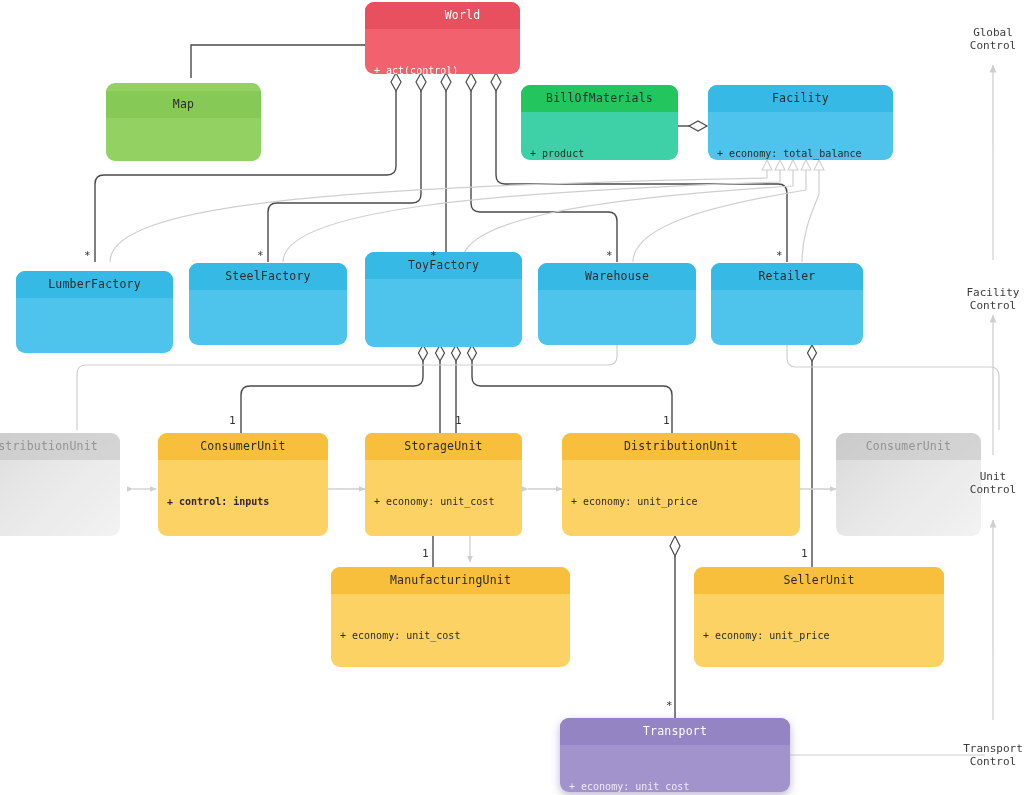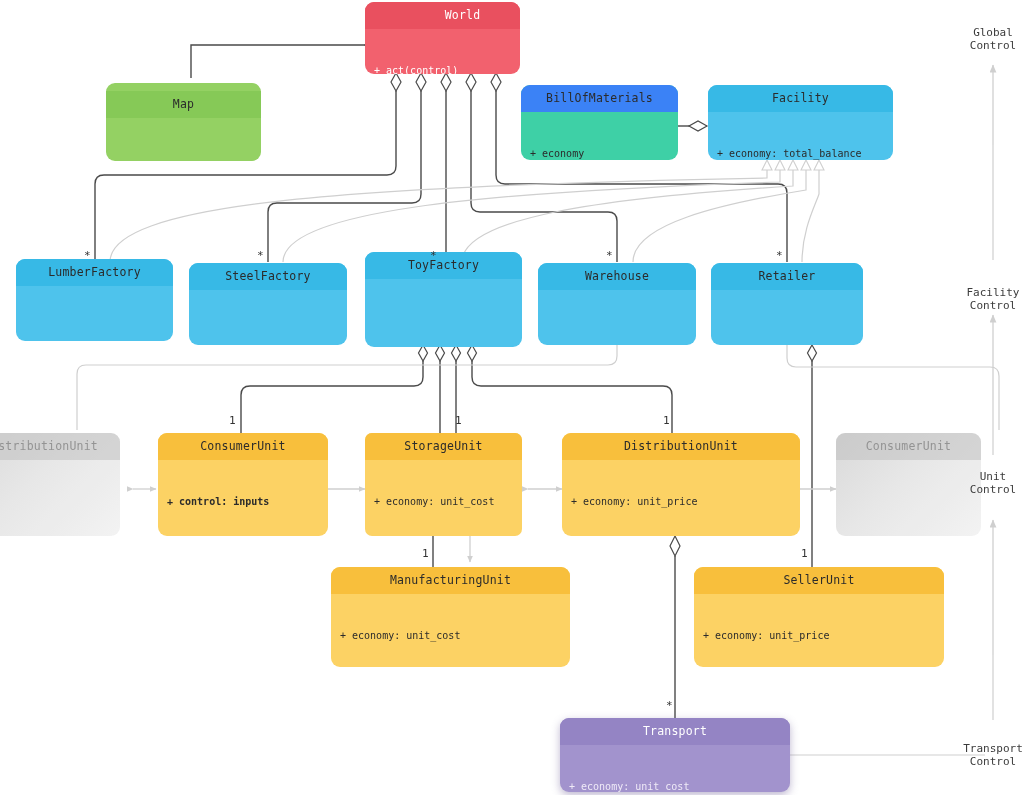--- a/index.html
+++ b/index.html
@@ -18,21 +18,21 @@
     font-size:10px;line-height:14px;color:#2b2b2b;
     padding:7px 9px 8px 9px;white-space:pre;
   }
   .node .body .row{white-space:pre;}
   .node .body .b{font-weight:bold;}
 
   
   .c-red{background:#f2616e;}           .c-red .hdr{background:#e9505f;color:#ffffff;padding-left:44px;}
   .c-red .body{color:#ffffff;}
   .c-green{background:#94d163;}         .c-green .hdr{background:#86c957;color:#2b2b2b;margin-top:8px;}
-  .c-teal{background:#3ed0a6;}          .c-teal .hdr{background:#3b82f6;color:#2b2b2b;}
+  .c-teal{background:#3ed0a6;}          .c-teal .hdr{background:#22c55e;color:#2b2b2b;}
   .c-blue{background:#4ec3ec;}          .c-blue .hdr{background:#37b9e6;color:#2b2b2b;}
   .c-amber{background:#fcd264;}         .c-amber .hdr{background:#f8bf3c;color:#2b2b2b;}
   .c-purple{background:#a293cd;}        .c-purple .hdr{background:#9484c4;color:#ffffff;}
   .c-purple .body{color:#efeaf7;}
   .c-purple .hdr{color:#ffffff;}
 
   .ghost{background:linear-gradient(135deg,#d8d8d8 0%,#e6e6e6 45%,#f3f3f3 100%);
          border-radius:9px;}
   .ghost .hdr{background:rgba(190,190,190,.55);color:#8e8e8e;}
   .ghost .body{color:#b5b5b5;}
@@ -154,34 +154,34 @@
   </div>
 
   <div class="node c-green" style="left:106px;top:83px;width:155px;height:78px;">
     <div class="hdr">Map</div>
     <div class="body"></div>
   </div>
 
   <div class="node c-teal" style="left:521px;top:85px;width:157px;height:75px;">
     <div class="hdr">BillOfMaterials</div>
     <div class="body">
-      <div class="row">+ economy</div>
+      <div class="row">+ product</div>
       
       
     </div>
   </div>
 
   <div class="node c-blue" style="left:708px;top:85px;width:185px;height:75px;">
     <div class="hdr">Facility</div>
     <div class="body">
       <div class="row">+ economy: total_balance</div>
     </div>
   </div>
 
-  <div class="node c-blue" style="left:16px;top:259px;width:157px;height:82px;">
+  <div class="node c-blue" style="left:16px;top:271px;width:157px;height:82px;">
     <div class="hdr">LumberFactory</div>
     <div class="body"></div>
   </div>
 
   <div class="node c-blue" style="left:189px;top:263px;width:158px;height:82px;">
     <div class="hdr">SteelFactory</div>
     <div class="body"></div>
   </div>
 
   <div class="node c-blue" style="left:365px;top:252px;width:157px;height:95px;">

